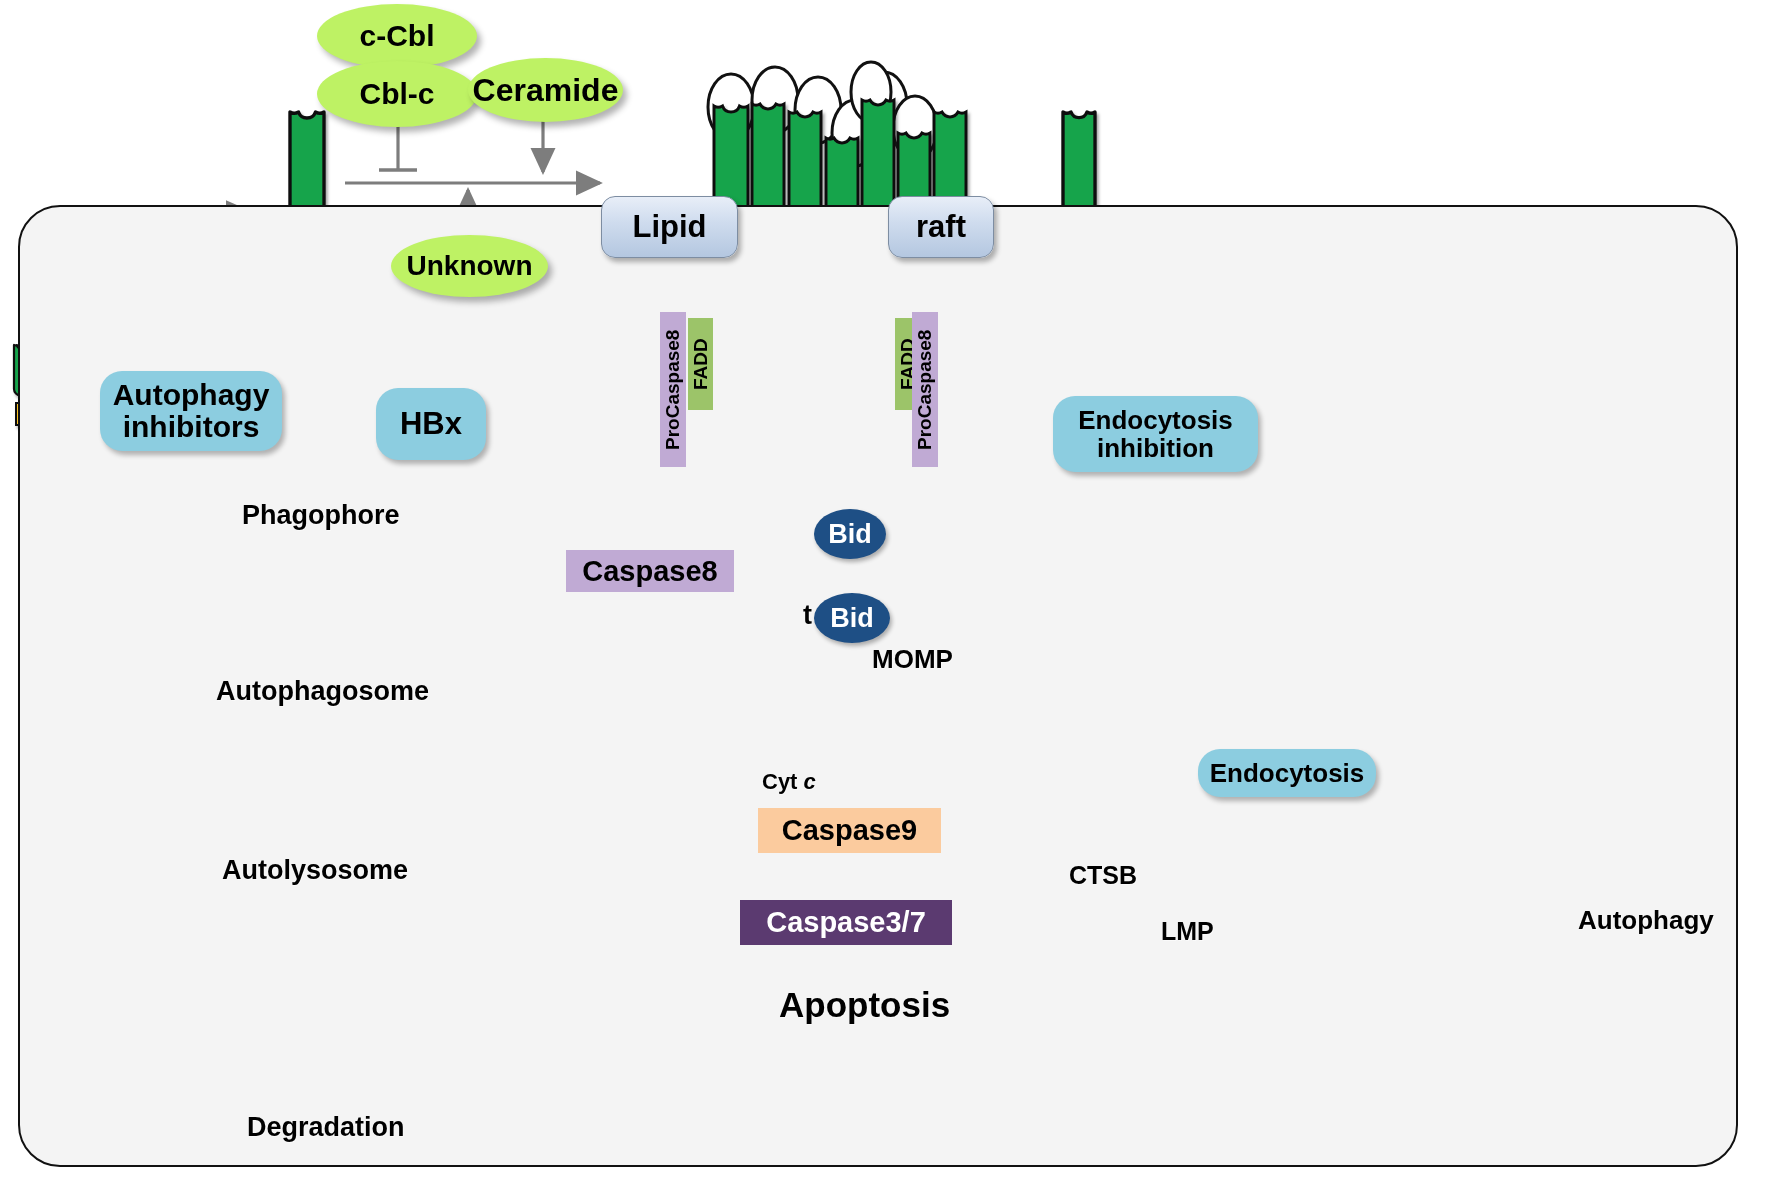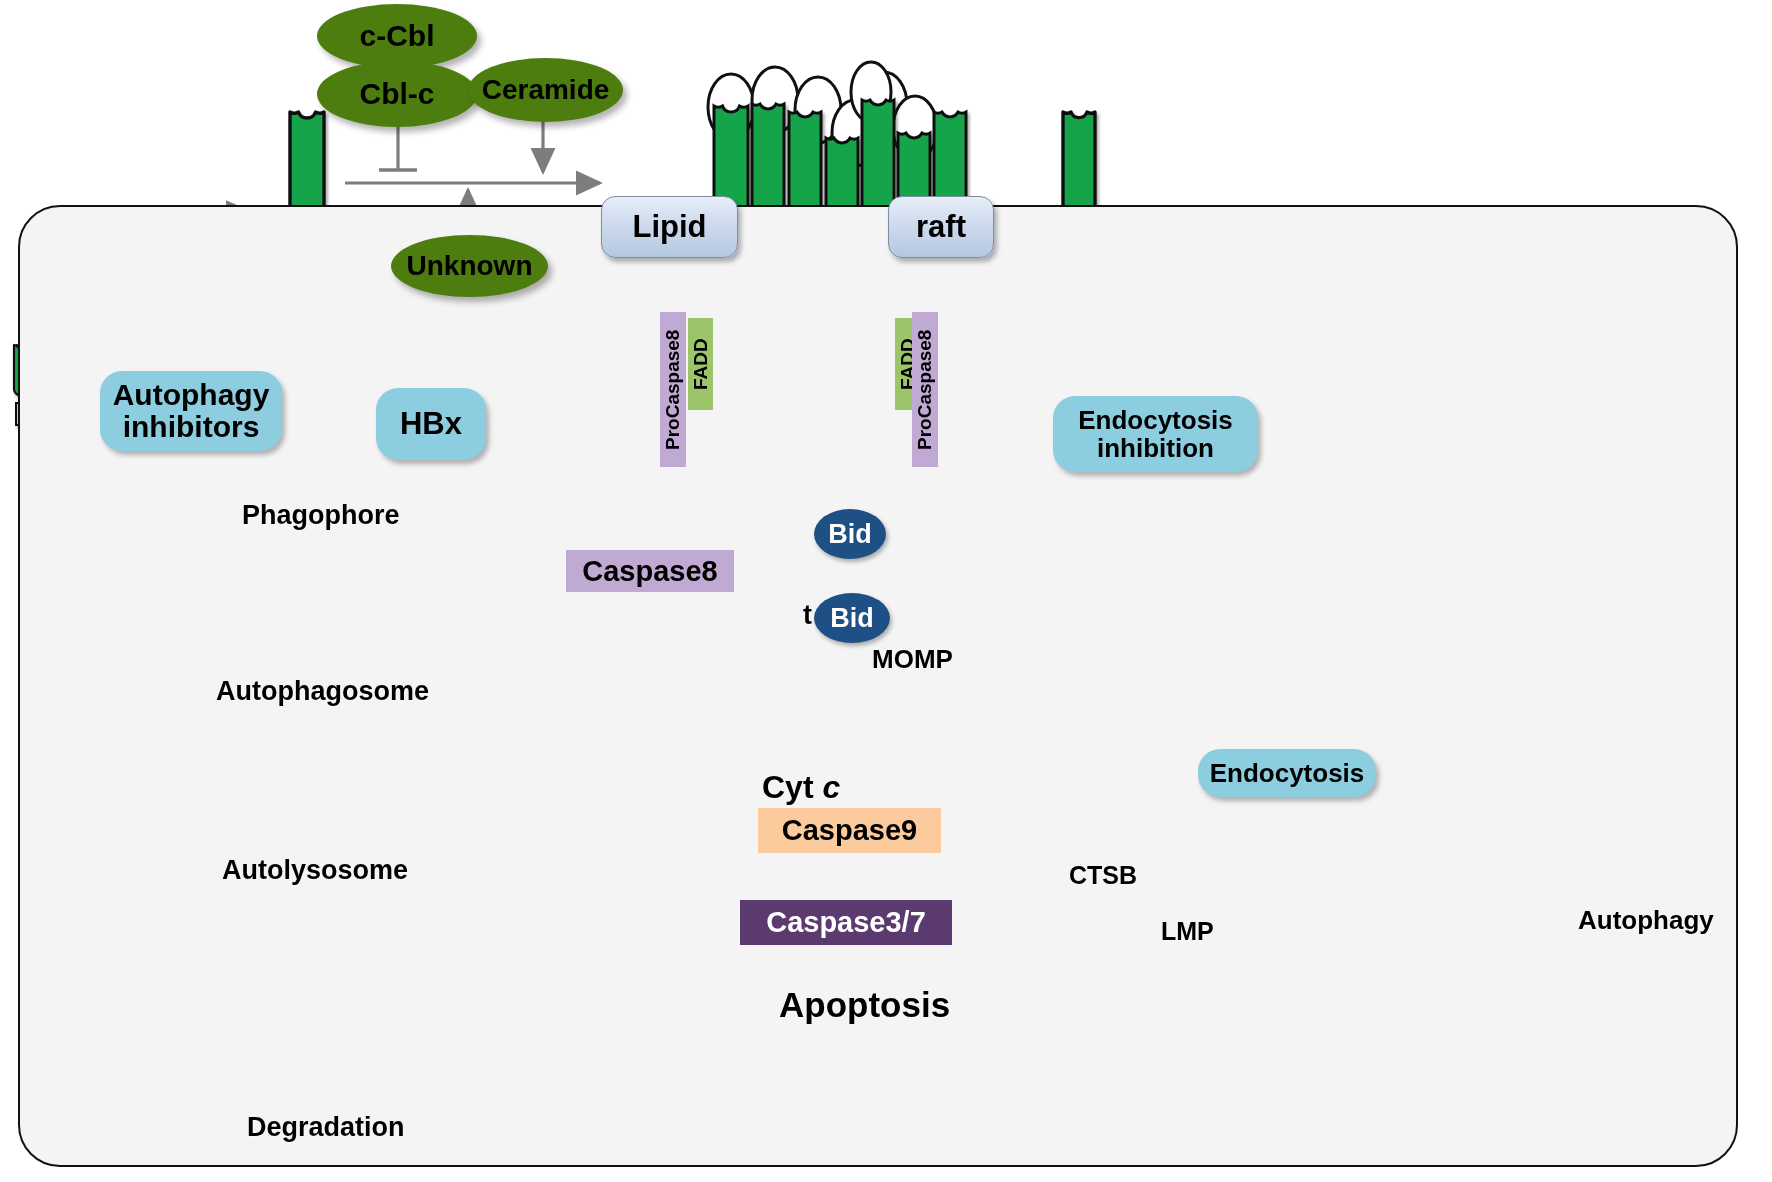--- a/index.html
+++ b/index.html
@@ -18,21 +18,21 @@
 
   
   .bluebox{
     position:absolute;background:#8ccde0;border-radius:22px;
     display:flex;align-items:center;justify-content:center;text-align:center;
     font-weight:bold;color:#000;line-height:1.08;
     box-shadow:3px 4px 5px rgba(0,0,0,.28);
   }
   
   .bluellipse{
-    position:absolute;background:#4d7c0f;border-radius:50%;
+    position:absolute;background:#bef264;border-radius:50%;
     display:flex;align-items:center;justify-content:center;text-align:center;
     font-weight:bold;color:#000;
     box-shadow:4px 5px 6px rgba(0,0,0,.3);
   }
 
   
   .pbox{position:absolute;display:flex;align-items:center;justify-content:center;
         font-weight:bold;text-align:center;}
   .pbox.casp8{background:#c0aad4;color:#000;}
   .pbox.casp9{background:#fbcb9e;color:#000;}
@@ -370,21 +370,21 @@
   <div class="cell-body" style="z-index:0;"></div>
 
   <div class="bluellipse" style="left:317px;top:4px;width:160px;height:64px;font-size:30px;">
     <span>c-Cbl</span>
   </div>
 
   <div class="bluellipse" style="left:317px;top:61px;width:160px;height:66px;font-size:30px;">
     <span>Cbl-c</span>
   </div>
 
-  <div class="bluellipse" style="left:468px;top:58px;width:155px;height:64px;font-size:28px;">
+  <div class="bluellipse" style="left:468px;top:58px;width:155px;height:64px;font-size:32px;">
     <span>Ceramide</span>
   </div>
 
   <div class="bluellipse" style="left:391px;top:235px;width:157px;height:62px;font-size:28px;">
     <span>Unknown</span>
   </div>
 
   <div class="raft" style="left:601px;top:180px;width:135px;height:60px;font-size:31px;">
     <span>Lipid</span>
   </div>
@@ -439,21 +439,21 @@
     <span>Bid</span>
   </div>
   <div class="lbl" style="left:803px;top:600px;font-size:27px;color:#000;">
     <span>t</span>
   </div>
 
   <div class="lbl" style="left:872px;top:644px;font-size:26px;">
     <span>MOMP</span>
   </div>
 
-  <div class="lbl" style="left:762px;top:769px;font-size:32px;text-align:center;">
+  <div class="lbl" style="left:762px;top:769px;font-size:22px;text-align:center;">
     <span>Cyt</span>
     <span style="font-style:italic;">c</span>
   </div>
 
   <div class="pbox casp9" style="left:758px;top:808px;width:183px;height:45px;font-size:29px;">
     <span>Caspase9</span>
   </div>
 
   <div class="pbox casp37" style="left:740px;top:900px;width:212px;height:45px;font-size:29px;">
     <span>Caspase3/7</span>

